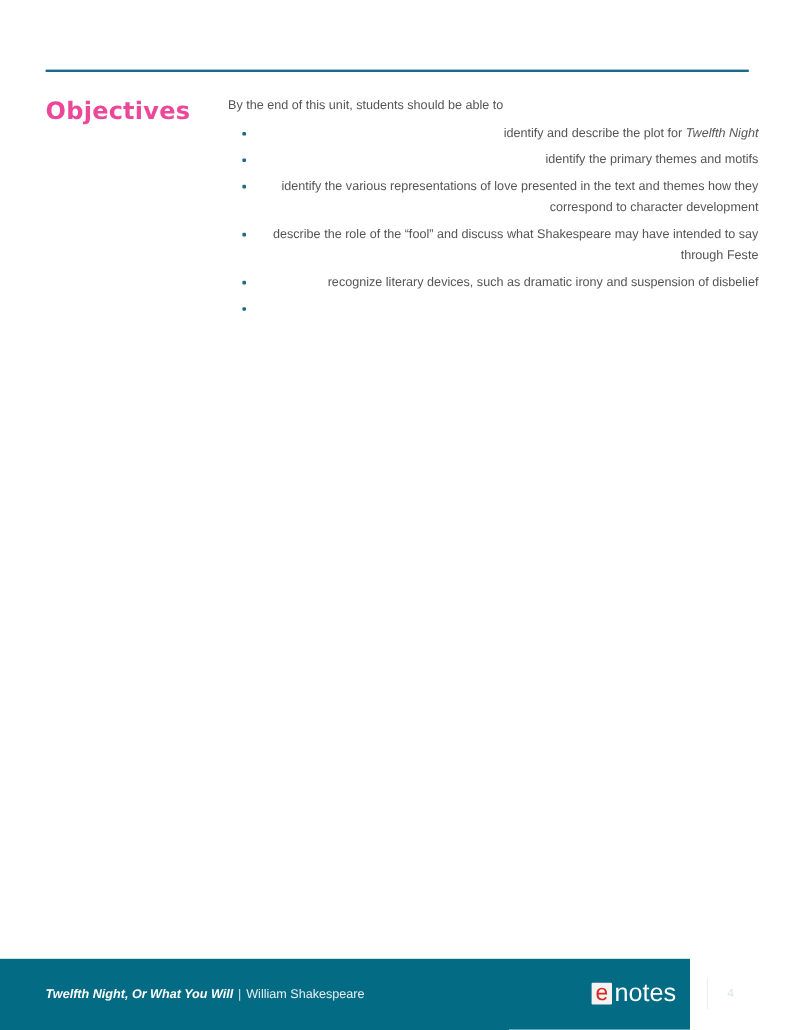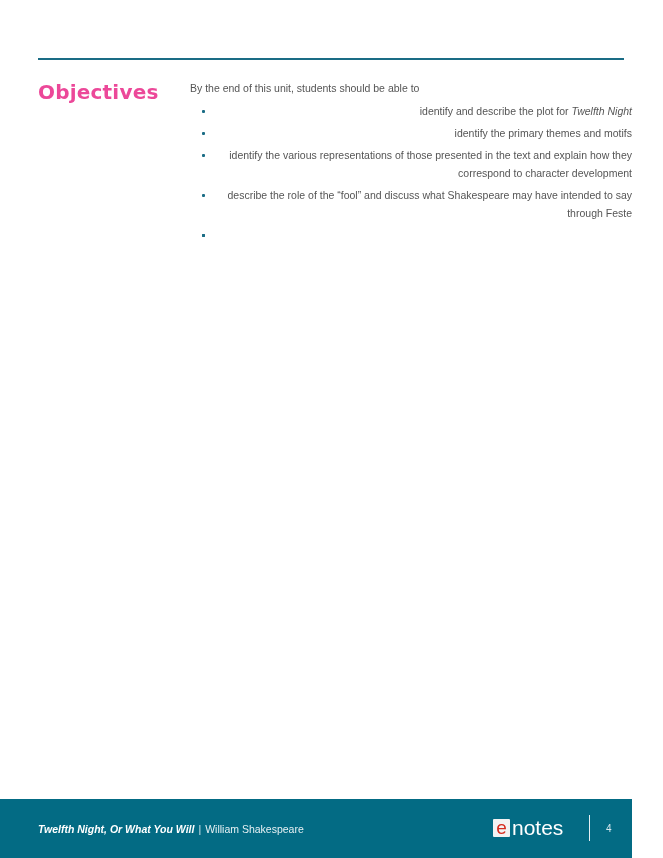--- a/index.html
+++ b/index.html
@@ -27,21 +27,21 @@
   ul.objectives li {
     position: relative; padding-left: 13px;
     font-size: 10.5px; line-height: 18px; color: #555;
     margin-bottom: 4px;
   }
   ul.objectives li .bullet {
     position: absolute; left: 0; top: 8px; width: 3px; height: 3px;
     background: #1a6c85; border-radius: 1px;
   }
   .footer {
-    position: absolute; left: 0; top: 799px; width: 632px; height: 59px;
+    position: absolute; left: 0; top: 799px; width: 575px; height: 59px;
     background: #036b84;
   }
   .footer .title {
     position: absolute; left: 38px; top: 24px; font-size: 10.5px; color: #fff;
   }
   .footer .title .book { font-weight: bold; font-style: italic; }
   .footer .title .sep { margin: 0 4px; color: #d0e4ea; }
   .footer .title .author { color: #e6f0f3; }
   .logo {
     position: absolute; left: 493px; top: 18px; height: 22px; display: flex; align-items: center;
@@ -64,23 +64,23 @@
 
 <div class="top-rule"></div>
 
 <div class="heading">Objectives</div>
 
 <p class="intro">By the end of this unit, students should be able to</p>
 
 <ul class="objectives">
   <li><span class="bullet"></span><span>identify and describe the plot for </span><em>Twelfth Night</em></li>
   <li><span class="bullet"></span><span>identify the primary themes and motifs</span></li>
-  <li><span class="bullet"></span><span>identify the various representations of those presented in the text and explain how they correspond to character development</span></li>
+  <li><span class="bullet"></span><span>identify the various representations of love presented in the text and themes how they correspond to character development</span></li>
   <li><span class="bullet"></span><span>describe the role of the “fool” and discuss what Shakespeare may have intended to say through Feste</span></li>
-  <li><span class="bullet"></span></li>
+  <li><span class="bullet"></span><span>recognize literary devices, such as dramatic irony and suspension of disbelief</span></li>
   <li><span class="bullet"></span></li>
 </ul>
 
 <div class="footer">
   <div class="title">
     <span class="book">Twelfth Night, Or What You Will</span><span class="sep">|</span><span class="author">William Shakespeare</span>
   </div>
   <div class="logo">
     <span class="e-box">e</span>
     <span class="notes-text">notes</span>

